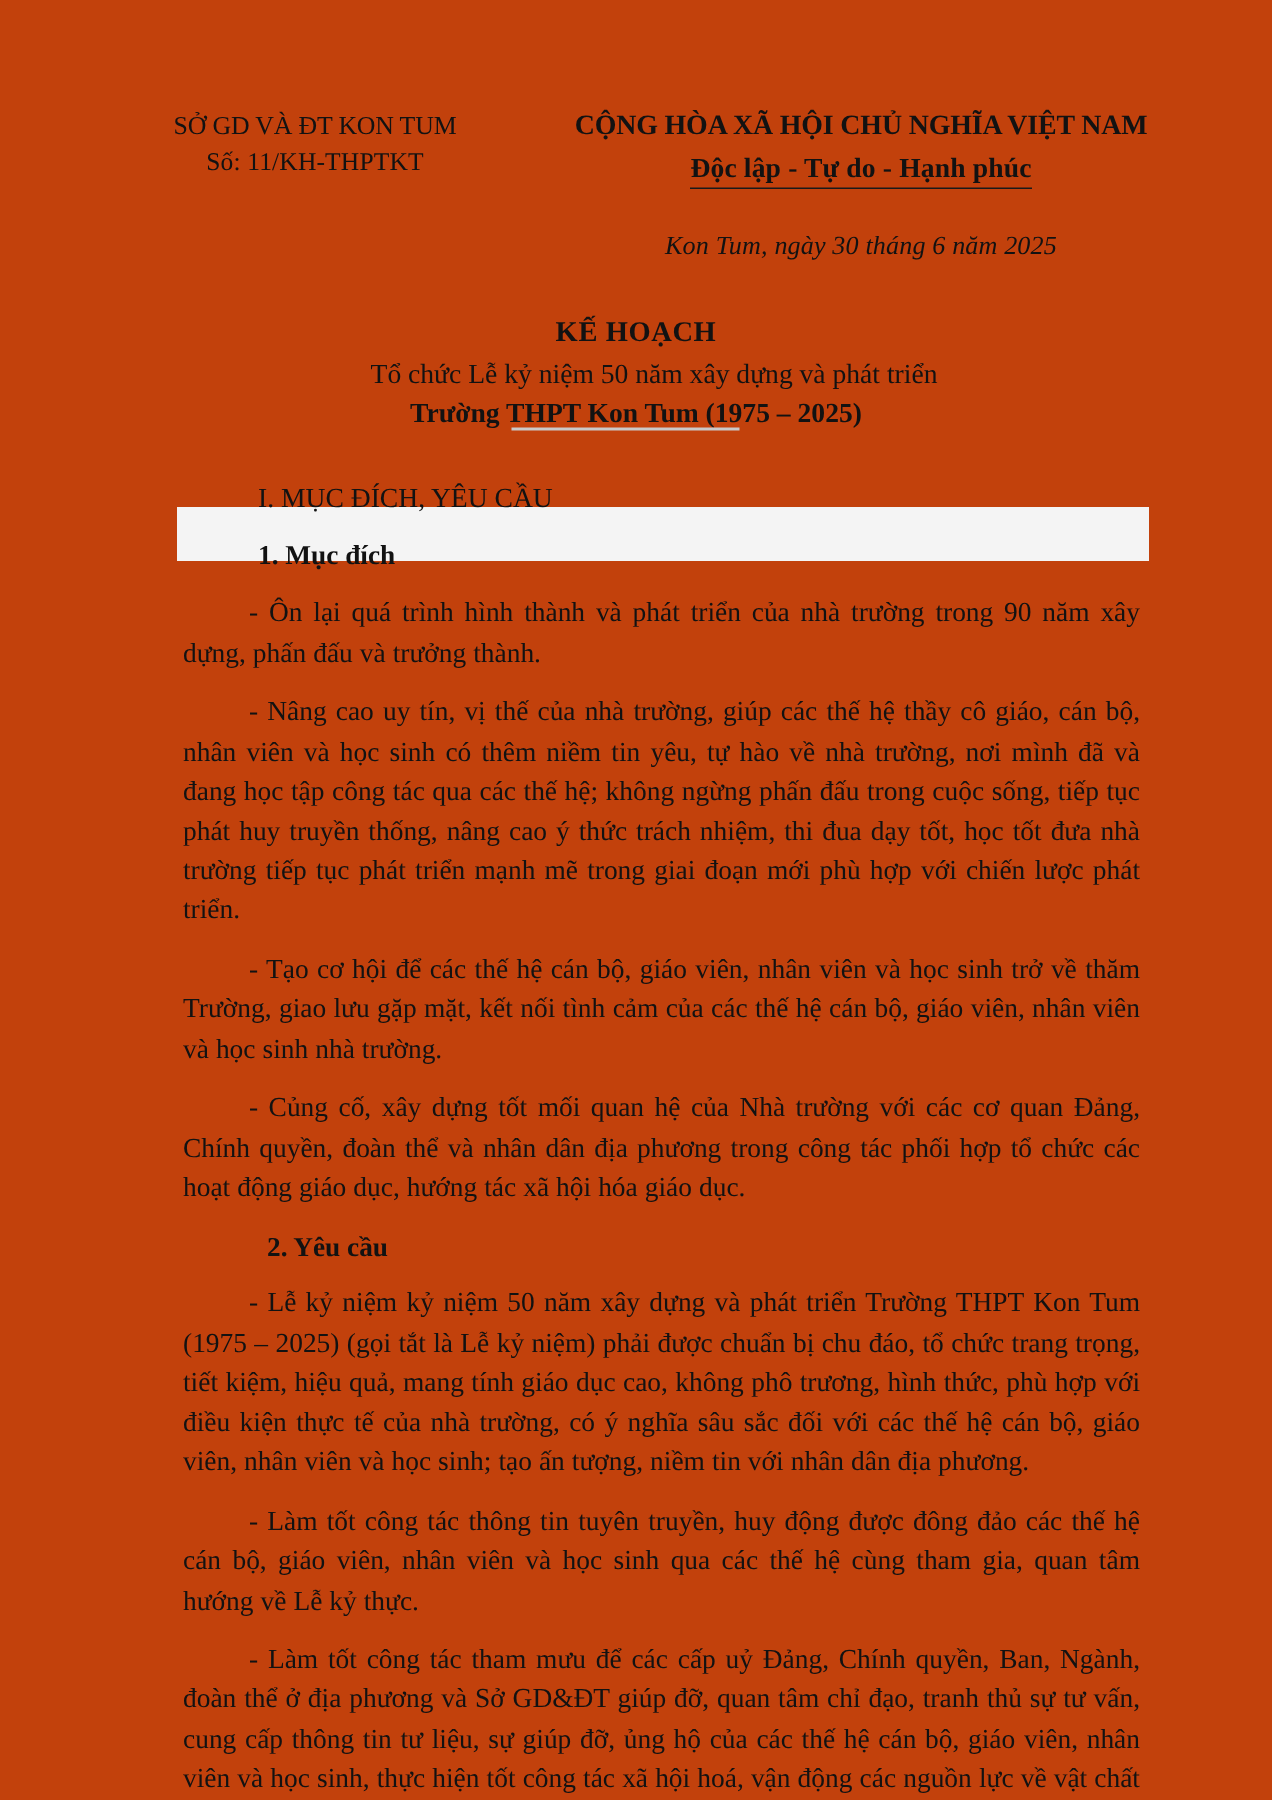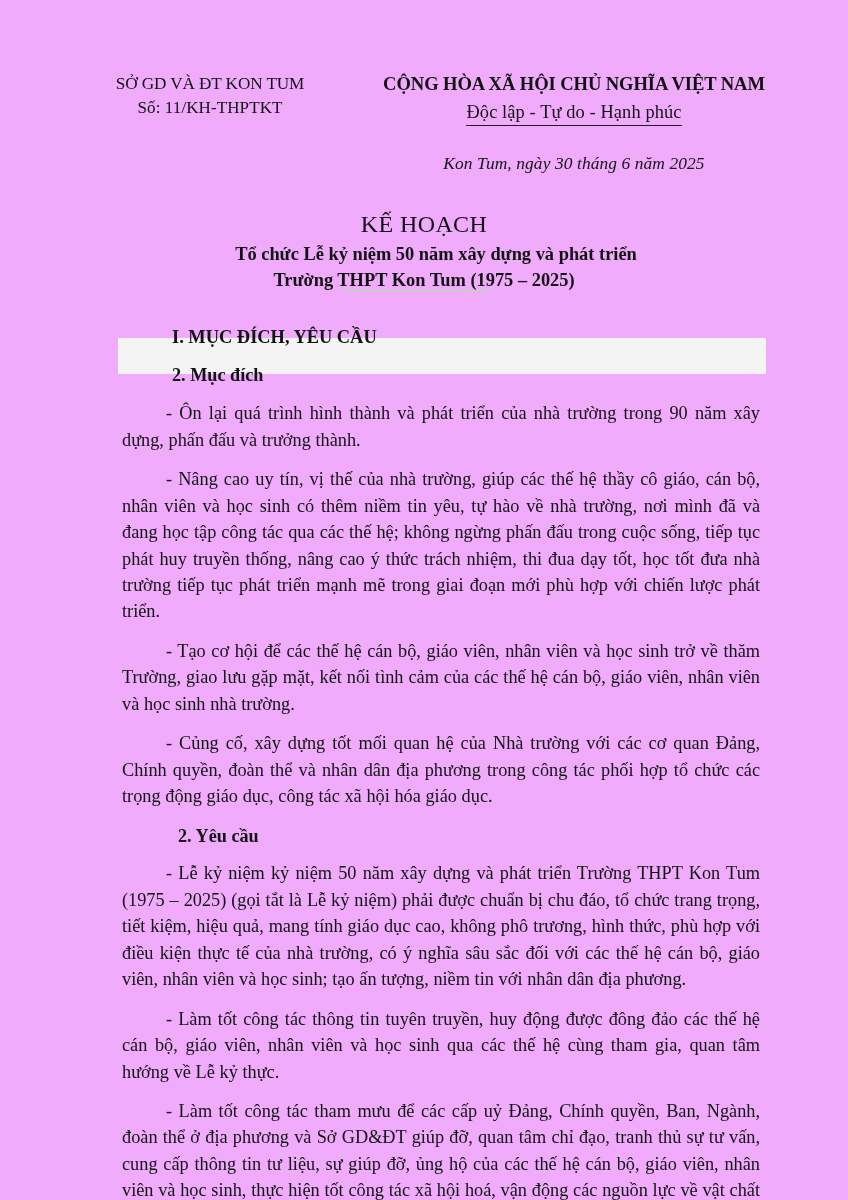--- a/index.html
+++ b/index.html
@@ -13,21 +13,21 @@
     height: 1200px;
     position: relative;
     font-family: "Liberation Serif", "DejaVu Serif", serif;
     color: #121212;
     overflow: hidden;
   }
 
   .page {
     position: absolute;
     inset: 0;
-    background: #f0abfc;
+    background: #c2410c;
   }
 
   
   .scan-tint {
     position: absolute;
     left: 118px;
     top: 338px;
     width: 648px;
     height: 36px;
     background: #f4f4f4;
@@ -88,21 +88,21 @@
     margin-top: 1px;
   }
   .h-nation {
     font-weight: bold;
     font-size: 18.6px;
     letter-spacing: -0.1px;
     white-space: nowrap;
     font-family: Liberation Serif, serif;
   }
   .h-motto {
-    font-weight: normal;
+    font-weight: bold;
     font-size: 18.4px;
     margin-top: 3px;
     display: inline-block;
     position: relative;
     padding-bottom: 2px;
   }
   .h-motto .ul-full {
     position: absolute;
     left: 0; right: 0; bottom: 0;
     height: 1px;
@@ -114,26 +114,26 @@
     margin-top: 26px;
     white-space: nowrap;
   }
 
   
   .title-block {
     text-align: center;
     margin-top: 36px;
   }
   .title-main {
+    font-weight: bold;
+    font-size: 19px;
+    letter-spacing: 0.4px;
+  }
+  .title-sub1 {
     font-weight: normal;
-    font-size: 24px;
-    letter-spacing: 0.4px;
-  }
-  .title-sub1 {
-    font-weight: bold;
     font-size: 18.4px;
     margin-top: 6px;
     margin-left: 24px;
   }
   .title-sub2 {
     font-weight: bold;
     font-size: 18.4px;
     margin-top: 5px;
     display: inline-block;
     position: relative;
@@ -147,21 +147,21 @@
     background: #c9c9c9;
   }
 
   
   .content {
     margin-top: 34px;
     padding: 0 88px 0 122px;
     box-sizing: border-box;
   }
   .sec-head {
-    font-weight: bold;
+    font-weight: normal;
     font-size: 18.4px;
     margin: 0 0 0 50px;
     padding-top: 2px;
   }
   .sub-head {
     font-weight: bold;
     font-size: 18.2px;
     margin: 17px 0 0 50px;
   }
   .sub-head.indent-more { margin-left: 56px; }
@@ -206,26 +206,26 @@
       <div class="title-sub1">Tổ chức Lễ kỷ niệm 50 năm xây dựng và phát triển</div>
       <div>
         <span class="title-sub2">Trường THPT Kon Tum (1975 – 2025)<span class="ul-faint"></span></span>
       </div>
     </div>
 
     <div class="content">
 
       <div class="sec-head">I. MỤC ĐÍCH, YÊU CẦU</div>
 
-      <div class="sub-head">2. Mục đích</div>
+      <div class="sub-head">1. Mục đích</div>
 
       <p class="para">- Ôn lại quá trình hình thành và phát triển của nhà trường trong 90 năm xây dựng, phấn đấu và trưởng thành.</p>
       <p class="para">- Nâng cao uy tín, vị thế của nhà trường, giúp các thế hệ thầy cô giáo, cán bộ, nhân viên và học sinh có thêm niềm tin yêu, tự hào về nhà trường, nơi mình đã và đang học tập công tác qua các thế hệ; không ngừng phấn đấu trong cuộc sống, tiếp tục phát huy truyền thống, nâng cao ý thức trách nhiệm, thi đua dạy tốt, học tốt đưa nhà trường tiếp tục phát triển mạnh mẽ trong giai đoạn mới phù hợp với chiến lược phát triển.</p>
       <p class="para">- Tạo cơ hội để các thế hệ cán bộ, giáo viên, nhân viên và học sinh trở về thăm Trường, giao lưu gặp mặt, kết nối tình cảm của các thế hệ cán bộ, giáo viên, nhân viên và học sinh nhà trường.</p>
-      <p class="para">- Củng cố, xây dựng tốt mối quan hệ của Nhà trường với các cơ quan Đảng, Chính quyền, đoàn thể và nhân dân địa phương trong công tác phối hợp tổ chức các trọng động giáo dục, công tác xã hội hóa giáo dục.</p>
+      <p class="para">- Củng cố, xây dựng tốt mối quan hệ của Nhà trường với các cơ quan Đảng, Chính quyền, đoàn thể và nhân dân địa phương trong công tác phối hợp tổ chức các hoạt động giáo dục, hướng tác xã hội hóa giáo dục.</p>
 
       <div class="sub-head indent-more">2. Yêu cầu</div>
 
       <p class="para">- Lễ kỷ niệm kỷ niệm 50 năm xây dựng và phát triển Trường THPT Kon Tum (1975 – 2025) (gọi tắt là Lễ kỷ niệm) phải được chuẩn bị chu đáo, tổ chức trang trọng, tiết kiệm, hiệu quả, mang tính giáo dục cao, không phô trương, hình thức, phù hợp với điều kiện thực tế của nhà trường, có ý nghĩa sâu sắc đối với các thế hệ cán bộ, giáo viên, nhân viên và học sinh; tạo ấn tượng, niềm tin với nhân dân địa phương.</p>
       <p class="para">- Làm tốt công tác thông tin tuyên truyền, huy động được đông đảo các thế hệ cán bộ, giáo viên, nhân viên và học sinh qua các thế hệ cùng tham gia, quan tâm hướng về Lễ kỷ thực.</p>
       <p class="para">- Làm tốt công tác tham mưu để các cấp uỷ Đảng, Chính quyền, Ban, Ngành, đoàn thể ở địa phương và Sở GD&amp;ĐT giúp đỡ, quan tâm chỉ đạo, tranh thủ sự tư vấn, cung cấp thông tin tư liệu, sự giúp đỡ, ủng hộ của các thế hệ cán bộ, giáo viên, nhân viên và học sinh, thực hiện tốt công tác xã hội hoá, vận động các nguồn lực về vật chất và tinh thần phục vụ cho việc tổ chức Lễ kỷ niệm thành công tốt đẹp.</p>
 
     </div>
   </div>
 </div>

